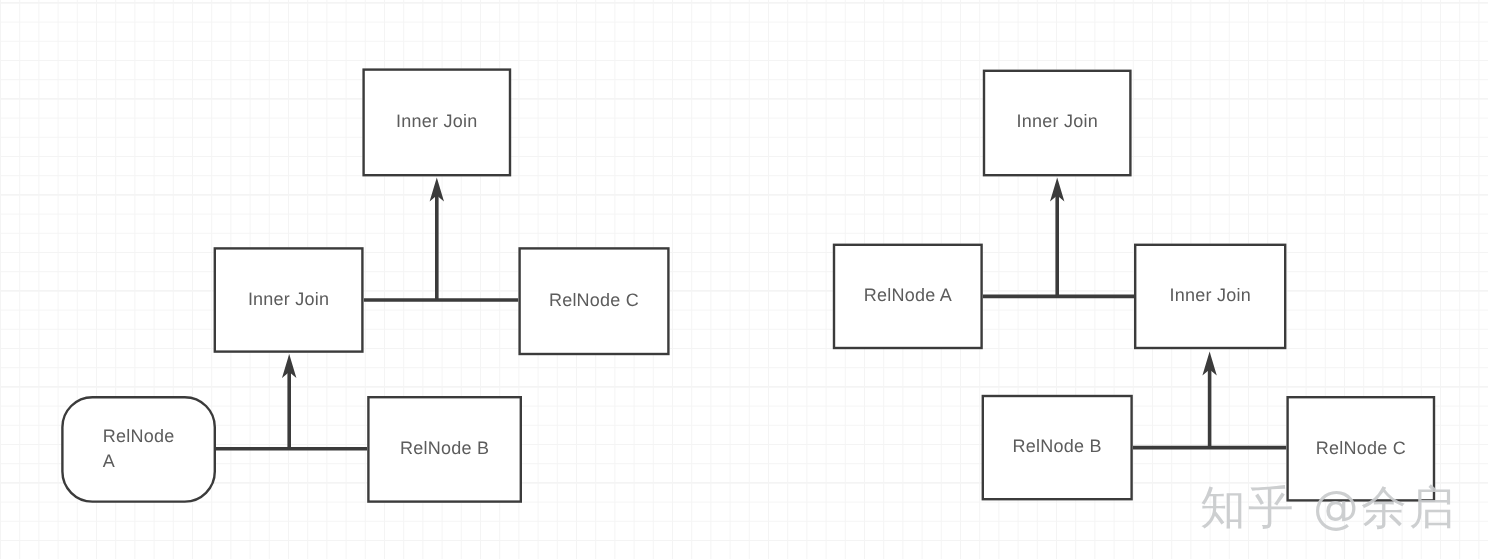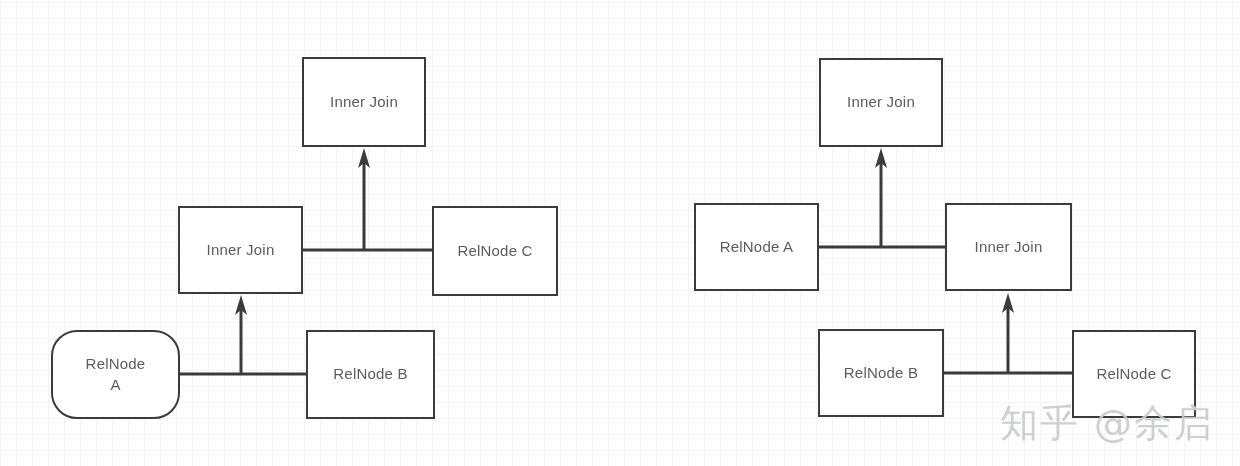--- a/index.html
+++ b/index.html
@@ -35,21 +35,20 @@
     height: 466px;
   }
   .node-box {
     position: absolute;
     box-sizing: border-box;
     border: 2px solid #3b3b3b;
     background: #ffffff;
     display: flex;
     align-items: center;
     justify-content: center;
-    text-align: center;
     color: #5c5c5c;
     font-family: "Liberation Sans", sans-serif;
     font-size: 15px;
     line-height: 1.35;
     letter-spacing: 0.2px;
     white-space: pre-line;
   }
   .watermark {
     position: absolute;
     color: #c9cbcd;

